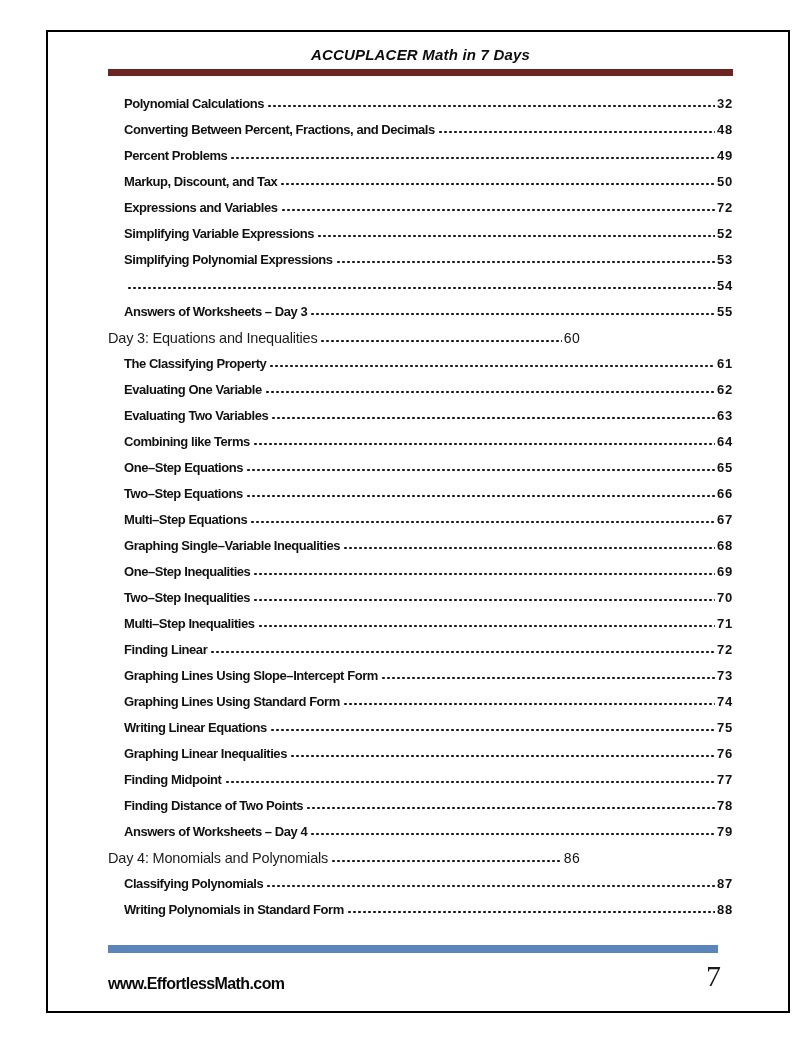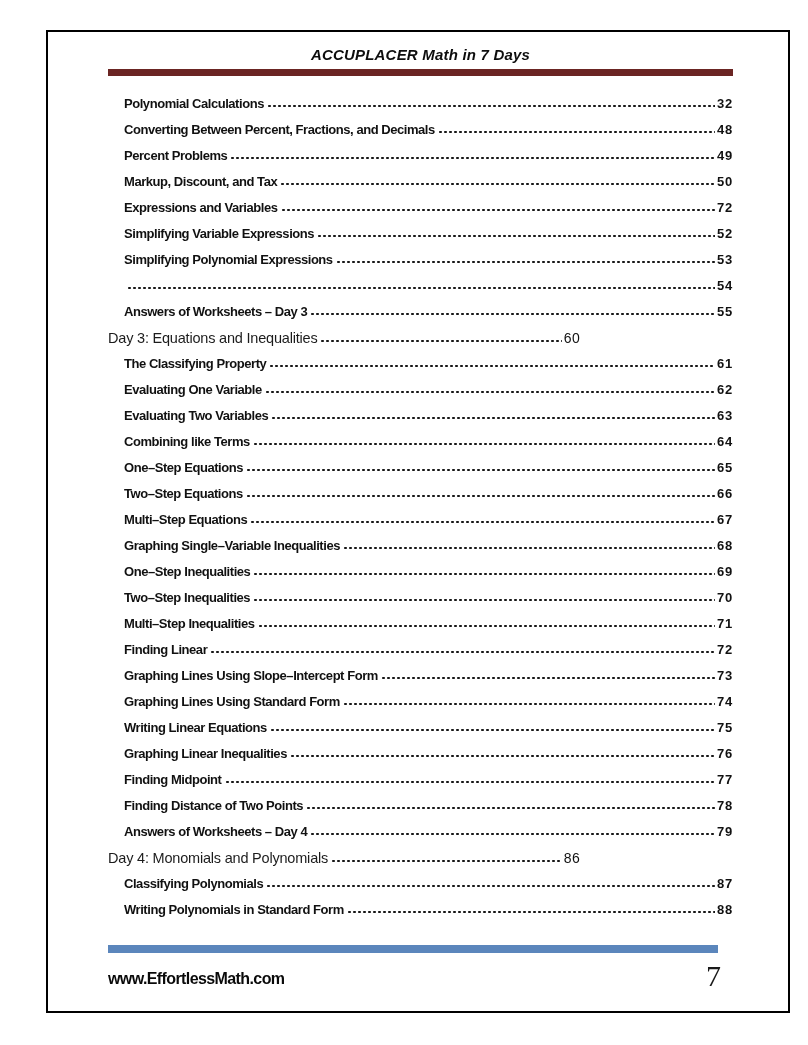--- a/index.html
+++ b/index.html
@@ -77,21 +77,21 @@
 
   .footer-rule {
     height: 8px;
     margin-top: 22px;
     margin-right: 15px;
     background: #5B86BC;
   }
   .footer-row {
     display: flex;
     justify-content: space-between;
-    align-items: center;
+    align-items: flex-end;
     margin-top: 6px;
   }
   .website {
     font-size: 16px;
     font-weight: 700;
     letter-spacing: -0.6px;
     color: #0a0a0a;
     margin-top: 6px;
   }
   .folio {

